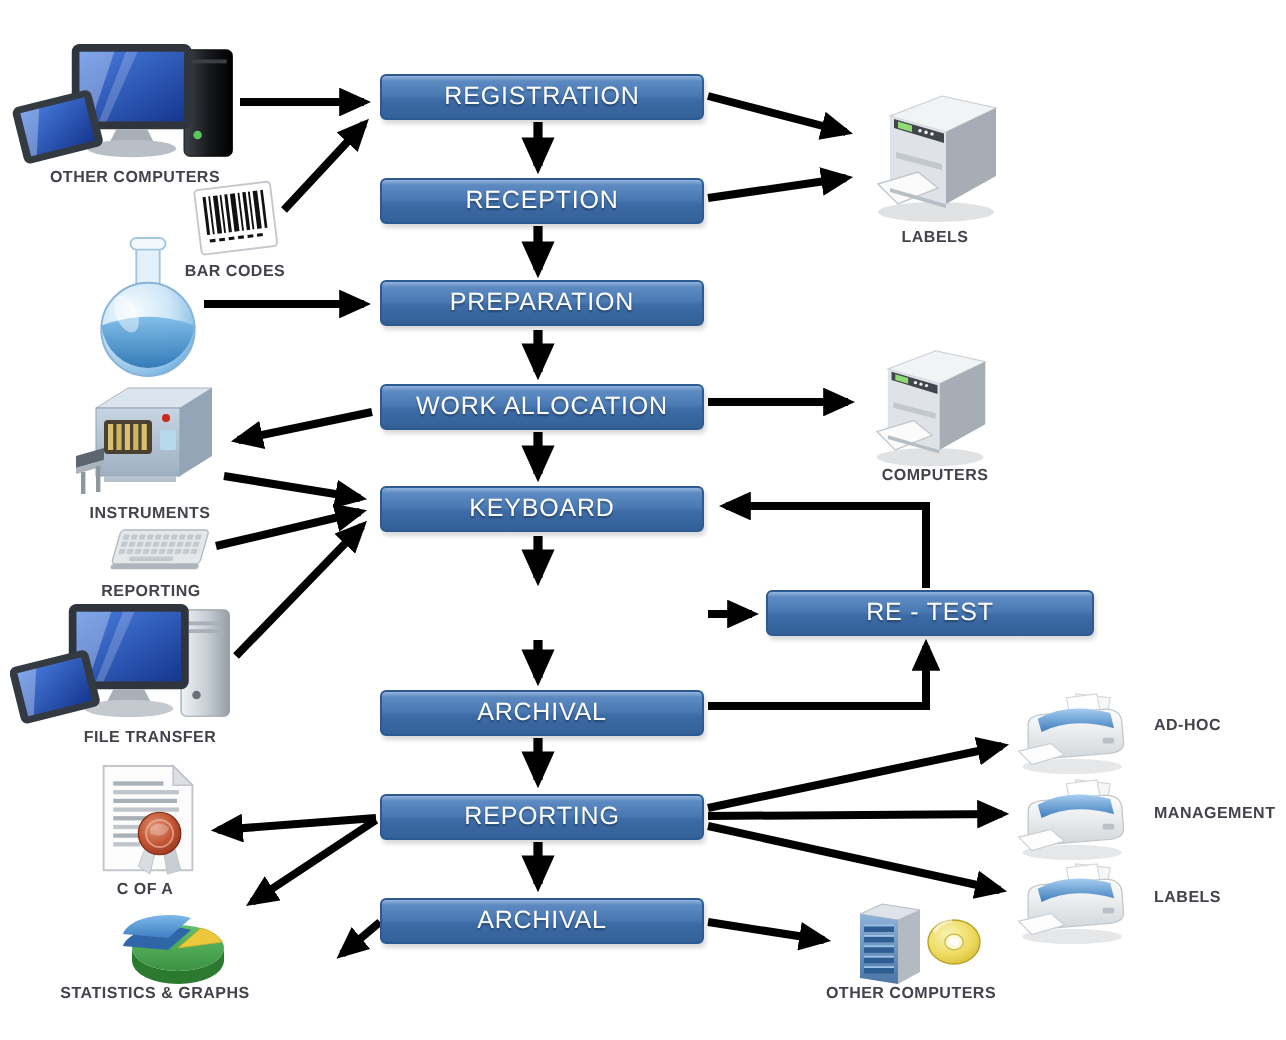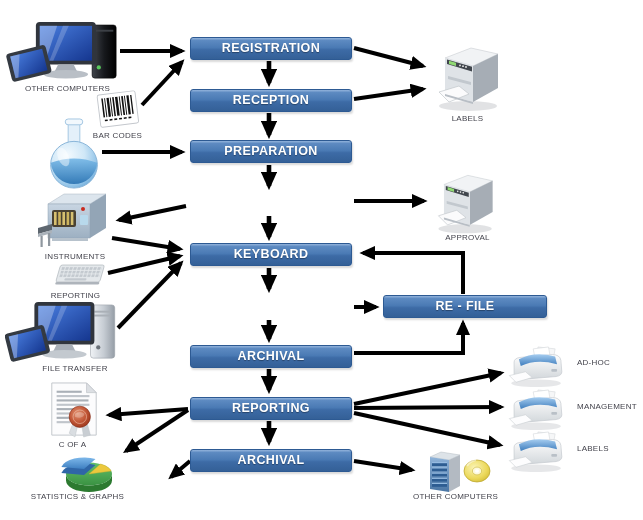--- a/index.html
+++ b/index.html
@@ -4,27 +4,27 @@
 <style>
   html,body{margin:0;padding:0;background:#fff;}
   #stage{
     position:relative;width:643px;height:520px;background:#ffffff;overflow:hidden;
     font-family:"Liberation Sans",sans-serif;
   }
   .fbox{
     position:absolute;width:162px;height:23px;box-sizing:border-box;
     border:1px solid #2d5a93;border-radius:3px;
     background:linear-gradient(180deg,#93b4dc 0%,#5d8ac1 12%,#4a7ab4 46%,#3d6ba6 56%,#346097 100%);
-    color:#ffffff;font-size:12.5px;font-weight:bold;line-height:21px;text-align:center;
+    color:#ffffff;font-size:12.5px;font-weight:normal;line-height:21px;text-align:center;
     letter-spacing:.4px;text-shadow:0 1px 1px rgba(0,0,0,.35);
     box-shadow:1px 2px 2px rgba(0,0,0,.15);
   }
   .cap{
     position:absolute;font-size:8px;color:#43434c;letter-spacing:.25px;
-    text-align:center;white-space:nowrap;
+    text-align:center;white-space:nowrap;font-weight:bold;
   }
   .cap.left{text-align:right;}
   .icon{position:absolute;}
   .icon svg{display:block;width:100%;height:100%;}
   #arrows{position:absolute;left:0;top:0;}
 </style>
 </head>
 <body>
 
 <div id="stage">
@@ -68,22 +68,23 @@
       <line x1="354" y1="404" x2="501" y2="373" stroke-width="4" marker-end="url(#ah)"></line>
       <line x1="354" y1="408" x2="501" y2="407" stroke-width="4" marker-end="url(#ah)"></line>
       <line x1="354" y1="413" x2="500" y2="445" stroke-width="4" marker-end="url(#ah)"></line>
       <line x1="354" y1="461" x2="412" y2="470" stroke-width="4" marker-end="url(#ah)"></line>
     </g>
   </svg>
 
   <div class="fbox" style="left:190px;top:37px">REGISTRATION</div>
   <div class="fbox" style="left:190px;top:89px">RECEPTION</div>
   <div class="fbox" style="left:190px;top:140px">PREPARATION</div>
+  <div class="fbox" style="left:190px;top:192px">WORK ALLOCATION</div>
   <div class="fbox" style="left:190px;top:243px">KEYBOARD</div>
-  <div class="fbox" style="left:383px;top:295px;width:164px">RE - FILE</div>
+  <div class="fbox" style="left:383px;top:295px;width:164px">RE - TEST</div>
   <div class="fbox" style="left:190px;top:345px">ARCHIVAL</div>
   <div class="fbox" style="left:190px;top:397px">REPORTING</div>
   <div class="fbox" style="left:190px;top:449px">ARCHIVAL</div>
 
   <div class="icon" style="left:5px;top:22px;width:115px;height:60px">
     <svg viewBox="0 0 115 62">
       <defs>
         <linearGradient id="wtAs" x1="0" y1="0" x2="1" y2="1">
             <stop offset="0" stop-color="#4a7fe0"></stop>
             <stop offset="1" stop-color="#15368f"></stop>
@@ -318,21 +319,21 @@
       <polygon points="12,19.5 37,26.8 37,31.5 12,24" fill="#41464d"></polygon>
       <polygon points="14,20.8 21,22.8 21,26 14,24" fill="#90d973"></polygon>
       <circle cx="25" cy="25.4" r=".9" fill="#eee"></circle>
         <circle cx="28" cy="26.2" r=".9" fill="#eee"></circle>
         <circle cx="31" cy="27" r=".9" fill="#eee"></circle>
       <polygon points="13,36 36,42 36,45 13,39" fill="#c2c8ce"></polygon>
       <polygon points="4,52 24,46 34,54 14,62" fill="#fbfbfc" stroke="#c2c7cc" stroke-width=".7"></polygon>
       <polygon points="10,54 38,62 38,64 10,56" fill="#b8bec5"></polygon>
     </svg>
   </div>
-  <div class="cap" style="left:430px;top:233px;width:75px">APPROVAL</div>
+  <div class="cap" style="left:430px;top:233px;width:75px">COMPUTERS</div>
 
   <div class="icon" style="left:506px;top:346px;width:62px;height:42px">
     <svg viewBox="0 0 62 44">
       <defs>
         <linearGradient id="inkB1" x1="0" y1="0" x2="0" y2="1">
             <stop offset="0" stop-color="#fefefe"></stop>
             <stop offset="1" stop-color="#d2d7db"></stop>
           </linearGradient>
         <linearGradient id="inkL1" x1="0" y1="0" x2="0" y2="1">
             <stop offset="0" stop-color="#a6cdf0"></stop>

